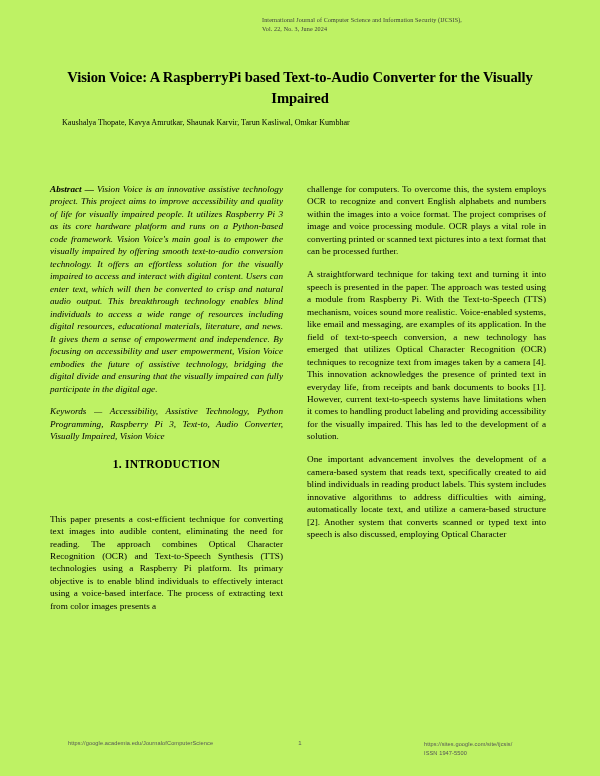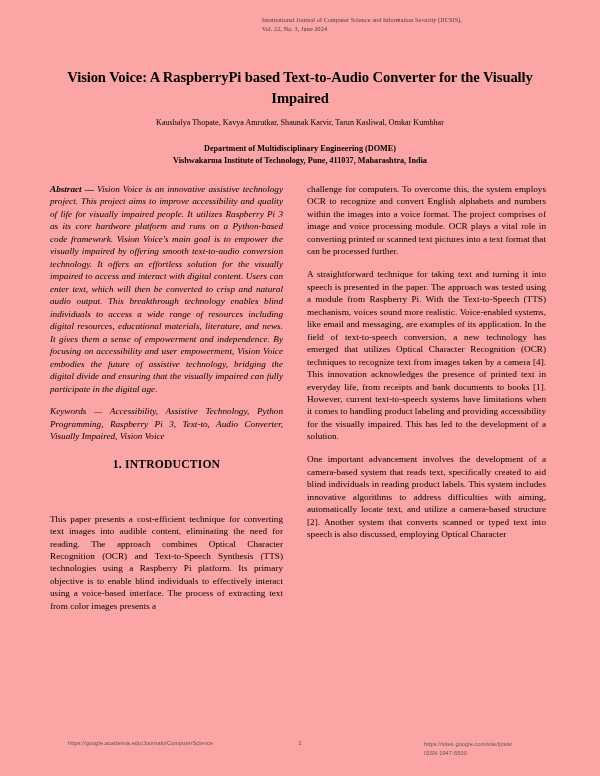--- a/index.html
+++ b/index.html
@@ -13,21 +13,21 @@
     font-family: "Liberation Serif", serif;
     color: #000000;
     position: relative;
     overflow: hidden;
   }
   .page {
     position: absolute;
     left: 0; top: 0;
     width: 600px;
     height: 776px;
-    background: #fca5a5;
+    background: #bef264;
   }
 
   
   .journal-header {
     position: absolute;
     left: 262px;
     top: 16px;
     width: 300px;
     font-size: 6.1px;
     line-height: 1.55;
@@ -46,21 +46,20 @@
     font-size: 14.6px;
     font-weight: bold;
     line-height: 1.45;
     letter-spacing: -0.1px;
   }
   .authors {
     position: absolute;
     left: 62px;
     top: 117px;
     width: 476px;
-    text-align: center;
     font-size: 8.1px;
     line-height: 1.4;
   }
   .affiliation {
     position: absolute;
     left: 52px;
     top: 143px;
     width: 496px;
     text-align: center;
     font-size: 8.2px;
@@ -149,24 +148,20 @@
 
   <div class="journal-header">
     <div>International Journal of Computer Science and Information Security (IJCSIS),</div>
     <div>Vol. 22, No. 3, June 2024</div>
   </div>
 
   <div class="title">Vision Voice: A RaspberryPi based Text-to-Audio Converter for the Visually Impaired</div>
 
   <div class="authors">Kaushalya Thopate, Kavya Amrutkar, Shaunak Karvir, Tarun Kasliwal, Omkar Kumbhar</div>
 
-  <div class="affiliation">
-    <div>Department of Multidisciplinary Engineering (DOME)</div>
-    <div>Vishwakarma Institute of Technology, Pune, 411037, Maharashtra, India</div>
-  </div>
 
   <div class="col col-left">
 
     <p class="abstract-body"><span class="lead">Abstract — </span><span>Vision Voice is an innovative assistive technology project. This project aims to improve accessibility and quality of life for visually impaired people. It utilizes Raspberry Pi 3 as its core hardware platform and runs on a Python-based code framework. Vision Voice's main goal is to empower the visually impaired by offering smooth text-to-audio conversion technology. It offers an effortless solution for the visually impaired to access and interact with digital content. Users can enter text, which will then be converted to crisp and natural audio output. This breakthrough technology enables blind individuals to access a wide range of resources including digital resources, educational materials, literature, and news. It gives them a sense of empowerment and independence. By focusing on accessibility and user empowerment, Vision Voice embodies the future of assistive technology, bridging the digital divide and ensuring that the visually impaired can fully participate in the digital age.</span></p>
 
     <p class="keywords"><span class="lead">Keywords — </span><span>Accessibility, Assistive Technology, Python Programming, Raspberry Pi 3, Text-to, Audio Converter, Visually Impaired, Vision Voice</span></p>
 
     <h2 class="section-heading">1. INTRODUCTION</h2>
 
     <p class="tight">This paper presents a cost-efficient technique for converting text images into audible content, eliminating the need for reading. The approach combines Optical Character Recognition (OCR) and Text-to-Speech Synthesis (TTS) technologies using a Raspberry Pi platform. Its primary objective is to enable blind individuals to effectively interact using a voice-based interface. The process of extracting text from color images presents a</p>

